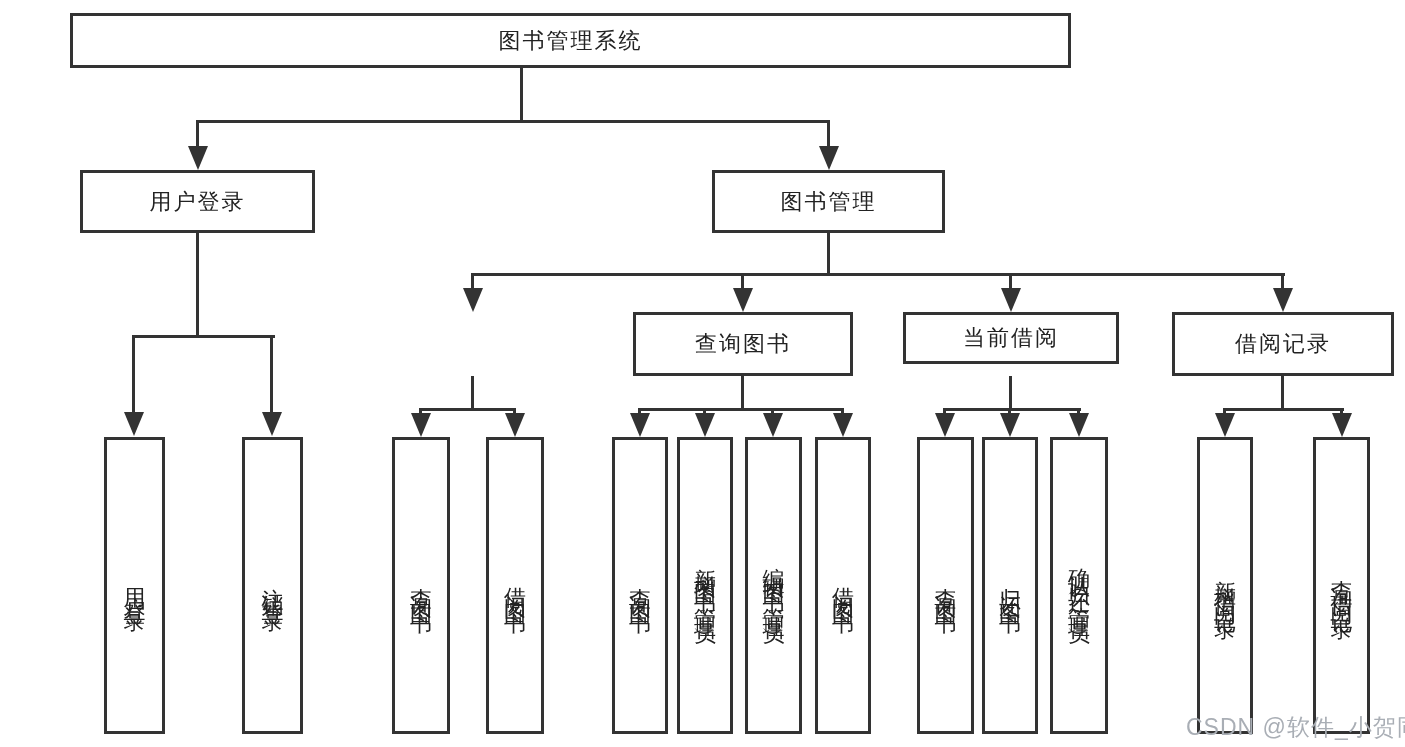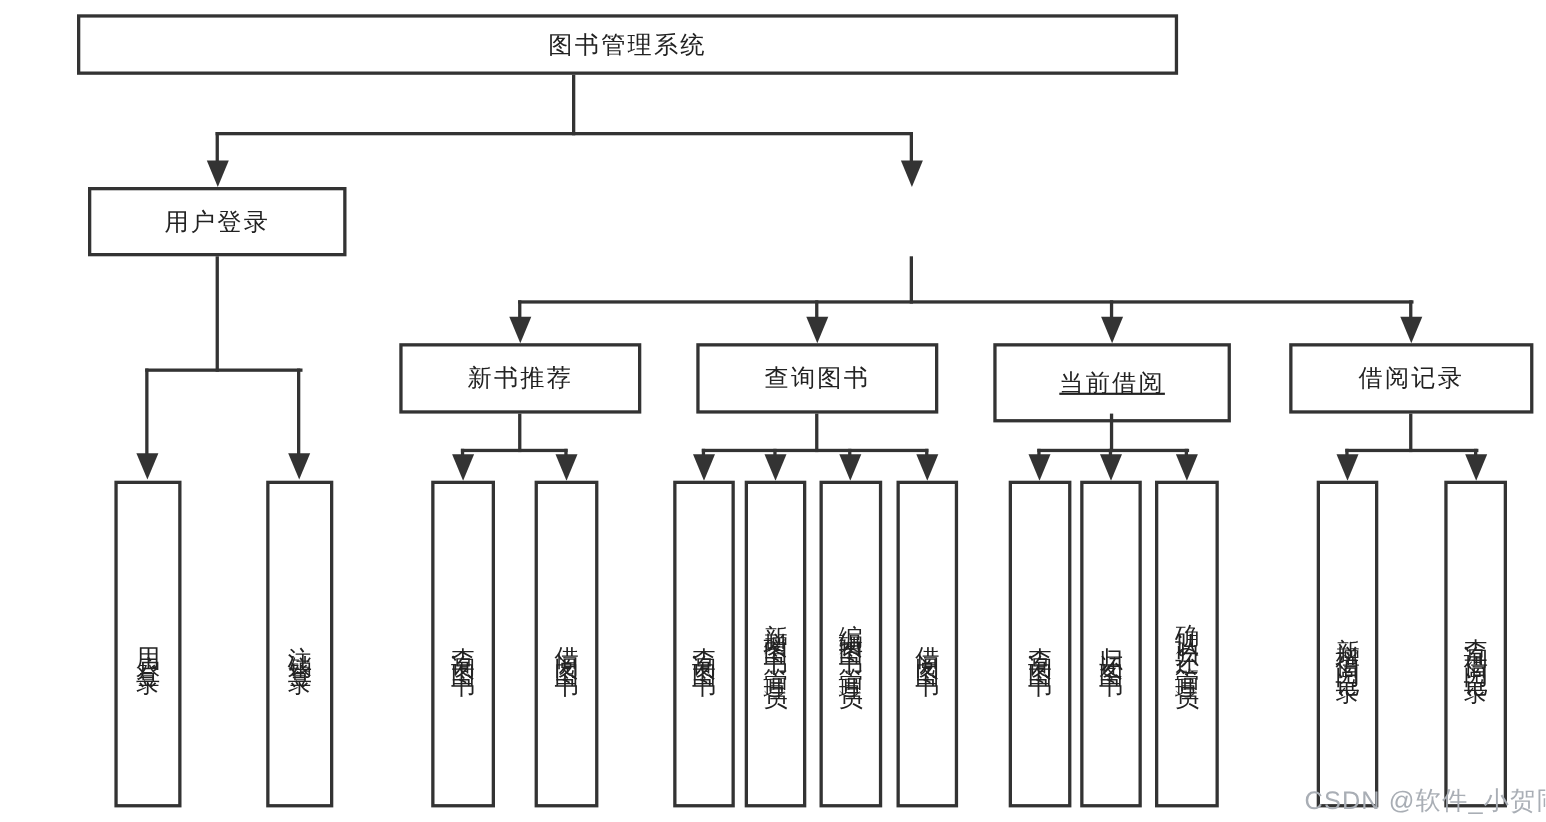--- a/index.html
+++ b/index.html
@@ -64,42 +64,42 @@
   <div class="node" style="left:22px;top:13px;width:1001px;height:55px;margin-left:48px;">图书管理系统</div>
 
   <div class="ln" style="left:520px;top:68px;width:3px;height:55px;"></div>
   <div class="ln" style="left:196px;top:120px;width:634px;height:3px;"></div>
   <div class="ln" style="left:196px;top:120px;width:3px;height:28px;"></div>
   <div class="arr" style="left:188px;top:146px;"></div>
   <div class="ln" style="left:827px;top:120px;width:3px;height:28px;"></div>
   <div class="arr" style="left:819px;top:146px;"></div>
 
   <div class="node" style="left:80px;top:170px;width:235px;height:63px;">用户登录</div>
+  <div class="node" style="left:712px;top:170px;width:233px;height:63px;">图书管理</div>
 
   <div class="ln" style="left:196px;top:233px;width:3px;height:105px;"></div>
   <div class="ln" style="left:132px;top:335px;width:143px;height:3px;"></div>
   <div class="ln" style="left:132px;top:335px;width:3px;height:80px;"></div>
   <div class="arr" style="left:124px;top:412px;"></div>
   <div class="ln" style="left:270px;top:335px;width:3px;height:80px;"></div>
   <div class="arr" style="left:262px;top:412px;"></div>
 
   <div class="ln" style="left:827px;top:233px;width:3px;height:43px;"></div>
   <div class="ln" style="left:471px;top:273px;width:814px;height:3px;"></div>
   <div class="ln" style="left:471px;top:273px;width:3px;height:17px;"></div>
   <div class="arr" style="left:463px;top:288px;"></div>
   <div class="ln" style="left:741px;top:273px;width:3px;height:17px;"></div>
   <div class="arr" style="left:733px;top:288px;"></div>
   <div class="ln" style="left:1009px;top:273px;width:3px;height:17px;"></div>
   <div class="arr" style="left:1001px;top:288px;"></div>
   <div class="ln" style="left:1281px;top:273px;width:3px;height:17px;"></div>
   <div class="arr" style="left:1273px;top:288px;"></div>
 
-  <div class="node" style="left:363px;top:312px;width:220px;height:64px;">新书推荐</div>
   <div class="node" style="left:633px;top:312px;width:220px;height:64px;">查询图书</div>
-  <div class="node" style="left:903px;top:312px;width:216px;height:72px;text-decoration:underline;">当前借阅</div>
+  <div class="node" style="left:903px;top:312px;width:216px;height:52px;">当前借阅</div>
   <div class="node" style="left:1172px;top:312px;width:222px;height:64px;">借阅记录</div>
 
   <div class="ln" style="left:471px;top:376px;width:3px;height:35px;"></div>
   <div class="ln" style="left:419px;top:408px;width:97px;height:3px;"></div>
   <div class="ln" style="left:419px;top:408px;width:3px;height:9px;"></div>
   <div class="arr" style="left:411px;top:413px;"></div>
   <div class="ln" style="left:513px;top:408px;width:3px;height:9px;"></div>
   <div class="arr" style="left:505px;top:413px;"></div>
 
   <div class="ln" style="left:741px;top:376px;width:3px;height:35px;"></div>

